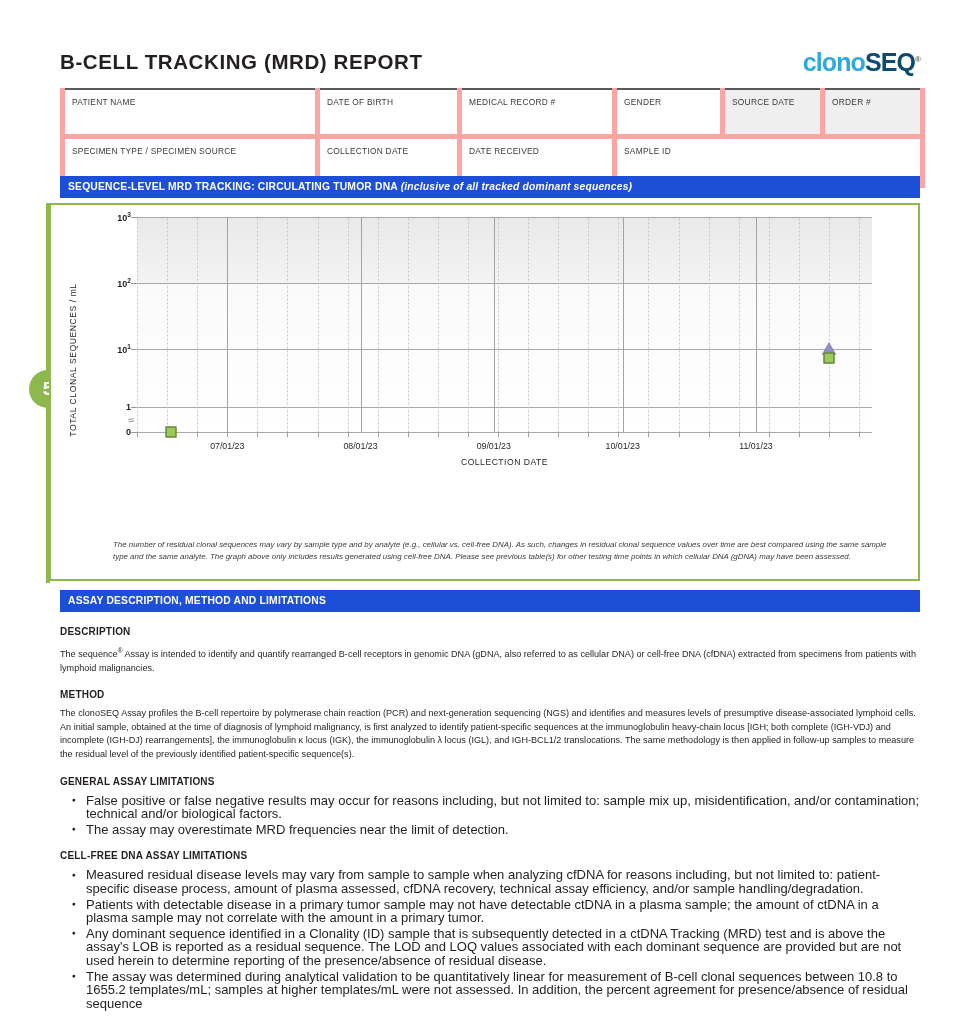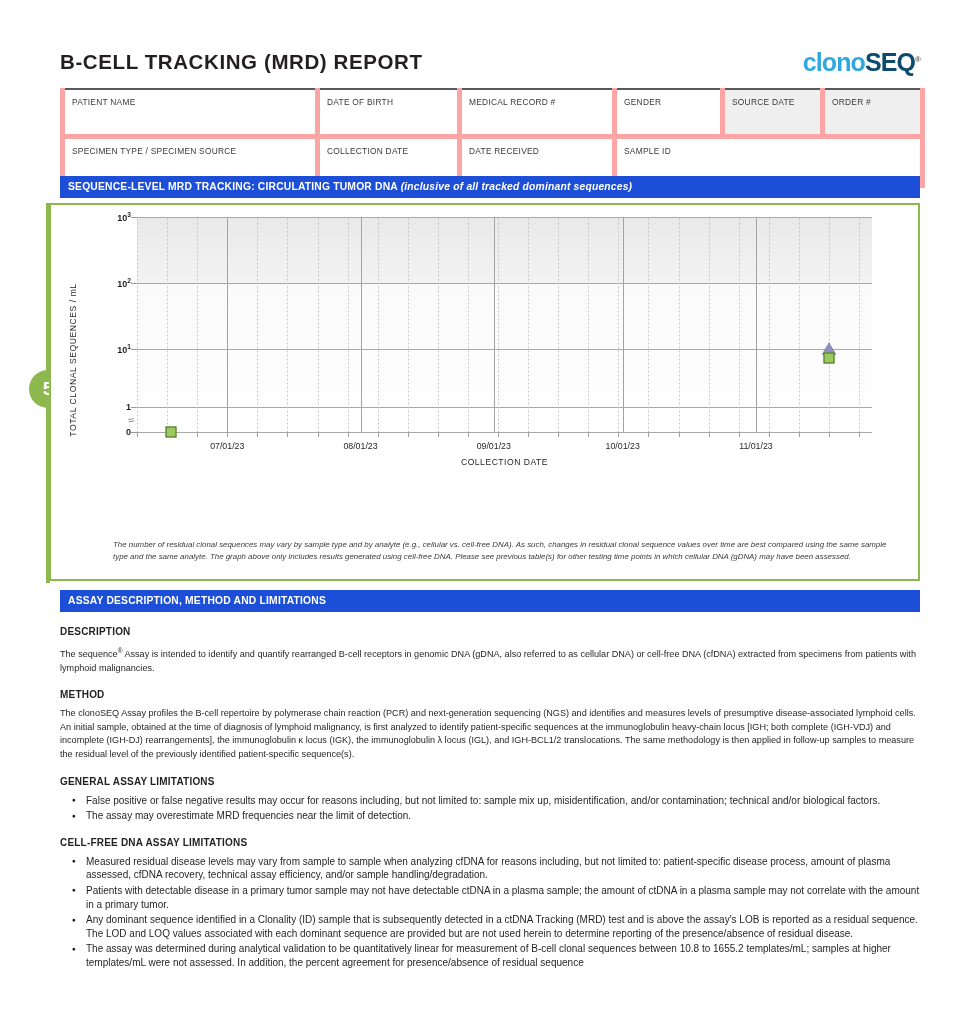--- a/index.html
+++ b/index.html
@@ -172,21 +172,21 @@
     font-size:10px;font-weight:bold;letter-spacing:.2px;
     margin:14px 0 7px 0;color:#231f20;
   }
   h3.sec.first{margin-top:14px;}
   p.para{
     font-size:9.1px;line-height:13.6px;margin:0 0 0 0;color:#231f20;
   }
   ul.bullets{margin:4px 0 0 0;padding:0;list-style:none;}
   ul.bullets li{
     position:relative;padding-left:26px;
-    font-size:10px;line-height:13.6px;margin-bottom:2px;color:#231f20;
+    font-size:13px;line-height:13.6px;margin-bottom:2px;color:#231f20;
   }
   ul.bullets li::before{
     content:"\25CF";position:absolute;left:12px;top:-.5px;font-size:6.5px;color:#231f20;
   }
   sup.reg{font-size:6.5px;vertical-align:super;}
 </style>
 </head>
 <body>
 
 <div class="page">

